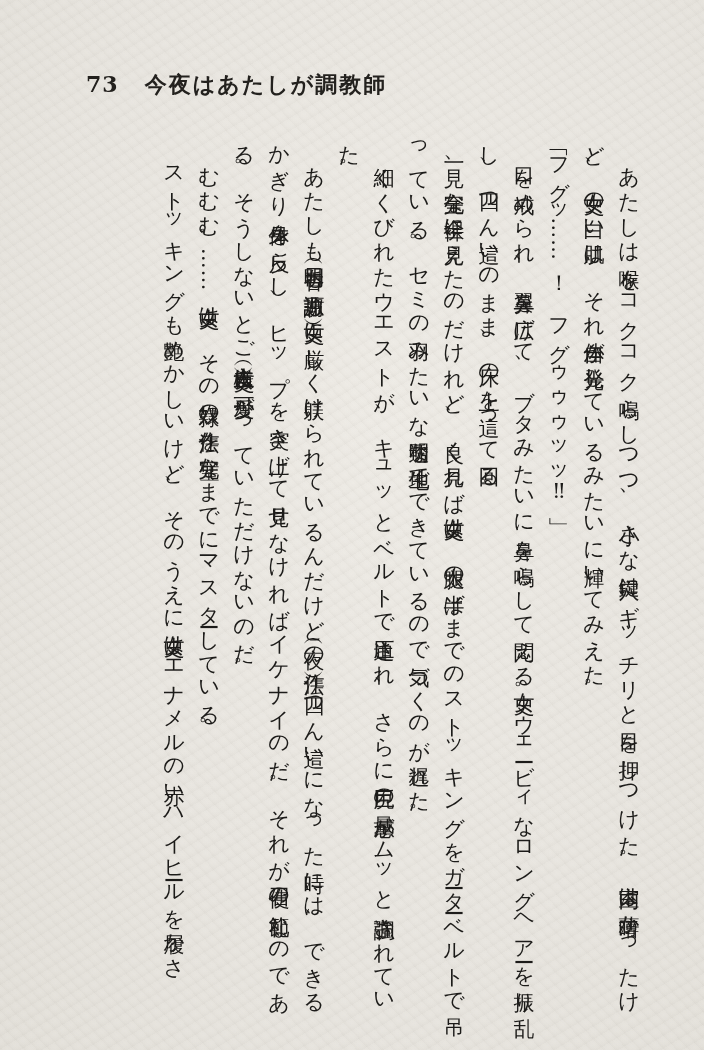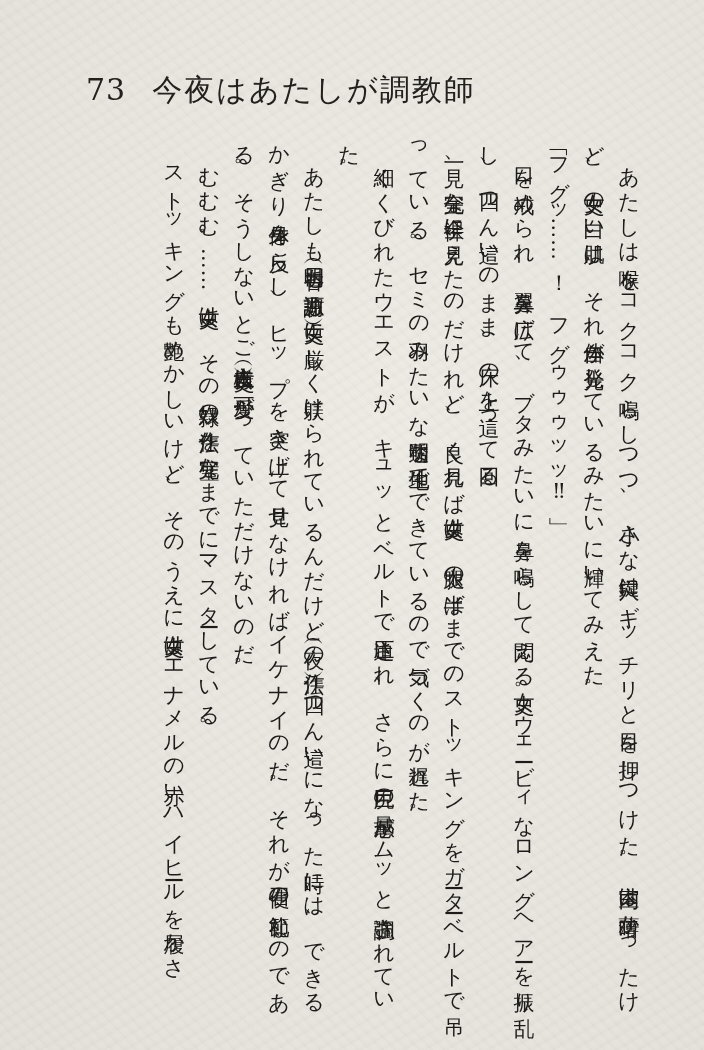--- a/index.html
+++ b/index.html
@@ -18,24 +18,25 @@
       radial-gradient(ellipse at 55% 40%, #edeae4 0%, #e7e4de 60%, #e2dfd8 100%);
     font-family: "DejaVu Serif", "Liberation Serif", serif;
     color: #1f1e1c;
   }
 
   
   .running-head {
     position: absolute;
     top: 70px;
     left: 86px;
-    font-size: 30px;
+    font-size: 22px;
     letter-spacing: 2px;
     white-space: nowrap;
     color: #23211e;
+    font-weight: bold;
   }
   .running-head .pagenum {
     margin-right: 26px;
     letter-spacing: 1px;
   }
 
   
   .text-block {
     position: absolute;
     top: 131px;

